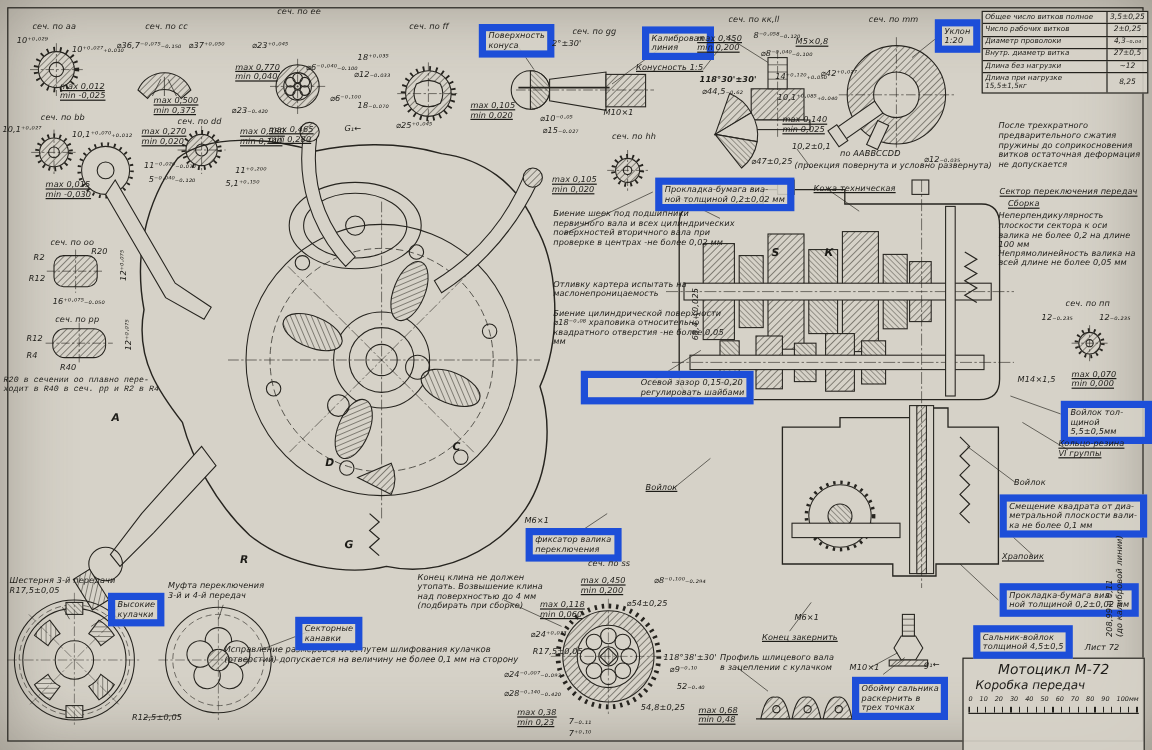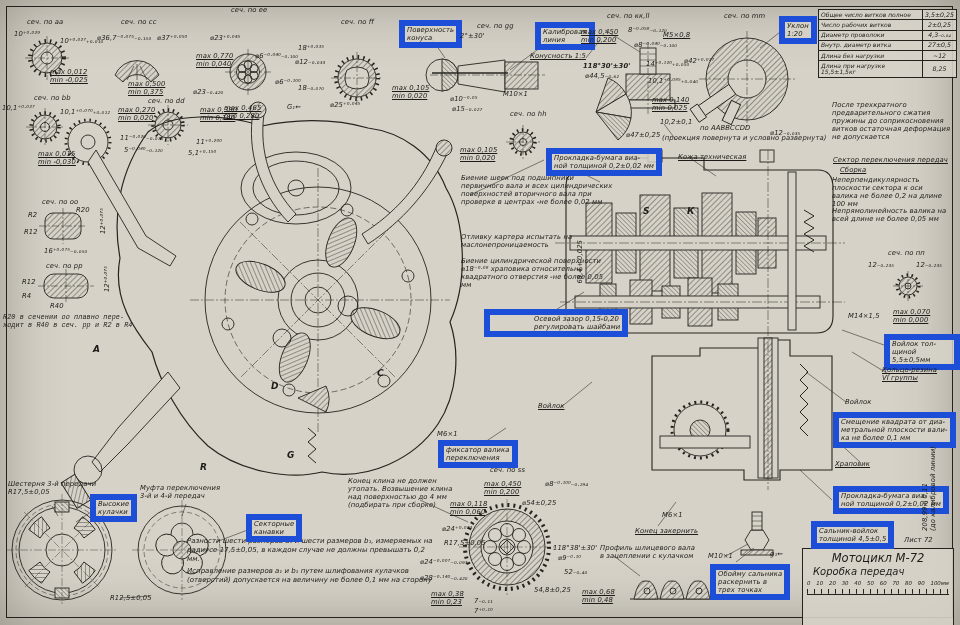--- a/index.html
+++ b/index.html
@@ -337,21 +337,20 @@
         <div class="st-l">Длина без нагрузки</div>
         <div class="st-v">~12</div>
       </div>
       <div class="st-row">
         <div class="st-l">Длина при нагрузке 15,5±1,5кг</div>
         <div class="st-v">8,25</div>
       </div>
     </div>
 
   <div class="notes">
-    <p>Разности шести размеров а₁ и шести размеров b₁, измеряемых на радиусе 17,5±0,05, в каждом случае не должны превышать 0,2 мм.</p>
     <p>Исправление размеров а₁ и b₁ путем шлифования кулачков (отверстий) допускается на величину не более 0,1 мм на сторону</p>
   </div>
 
   <div class="title-block">
     <div class="tb-model">Мотоцикл М-72</div>
     <div class="tb-part">Коробка передач</div>
     <div class="ruler">
       <div class="ruler-numbers" id="ruler-numbers">
           <span>0</span>
           <span>10</span>

